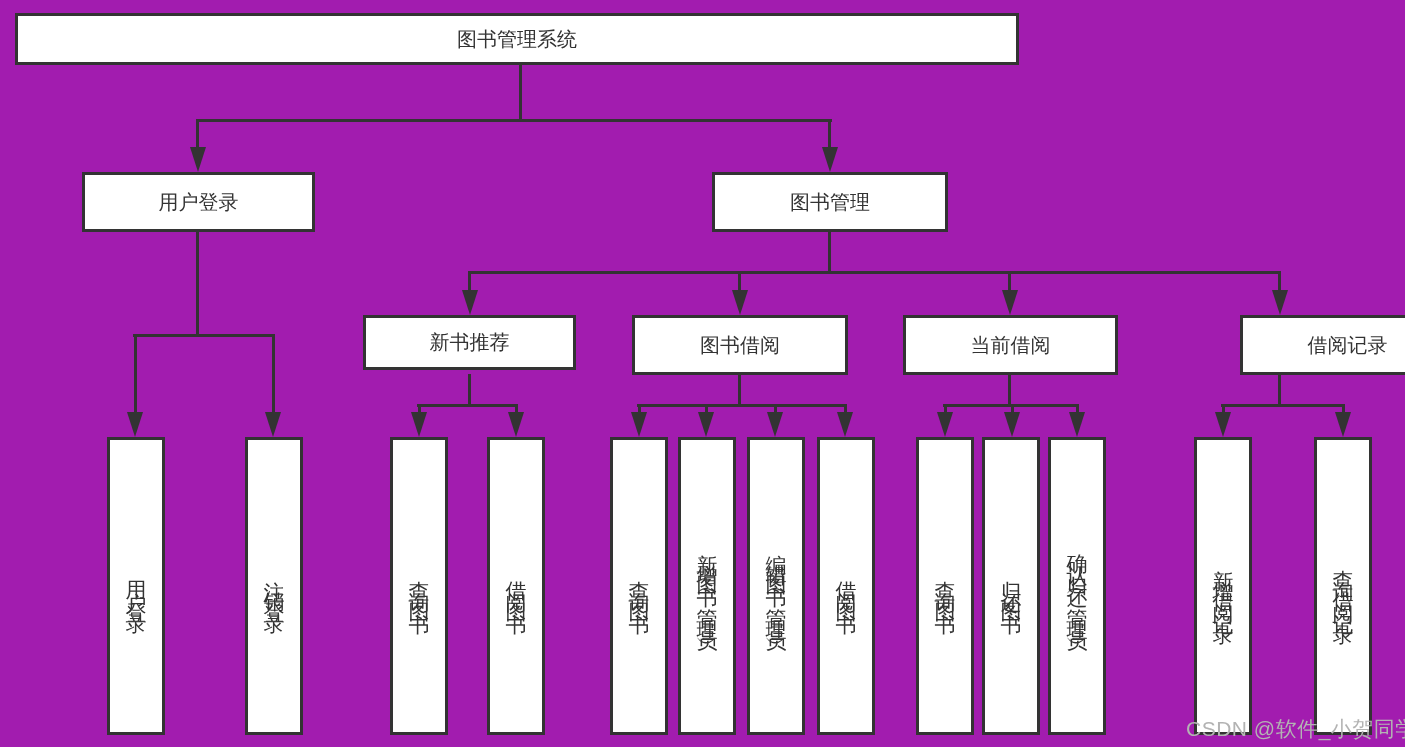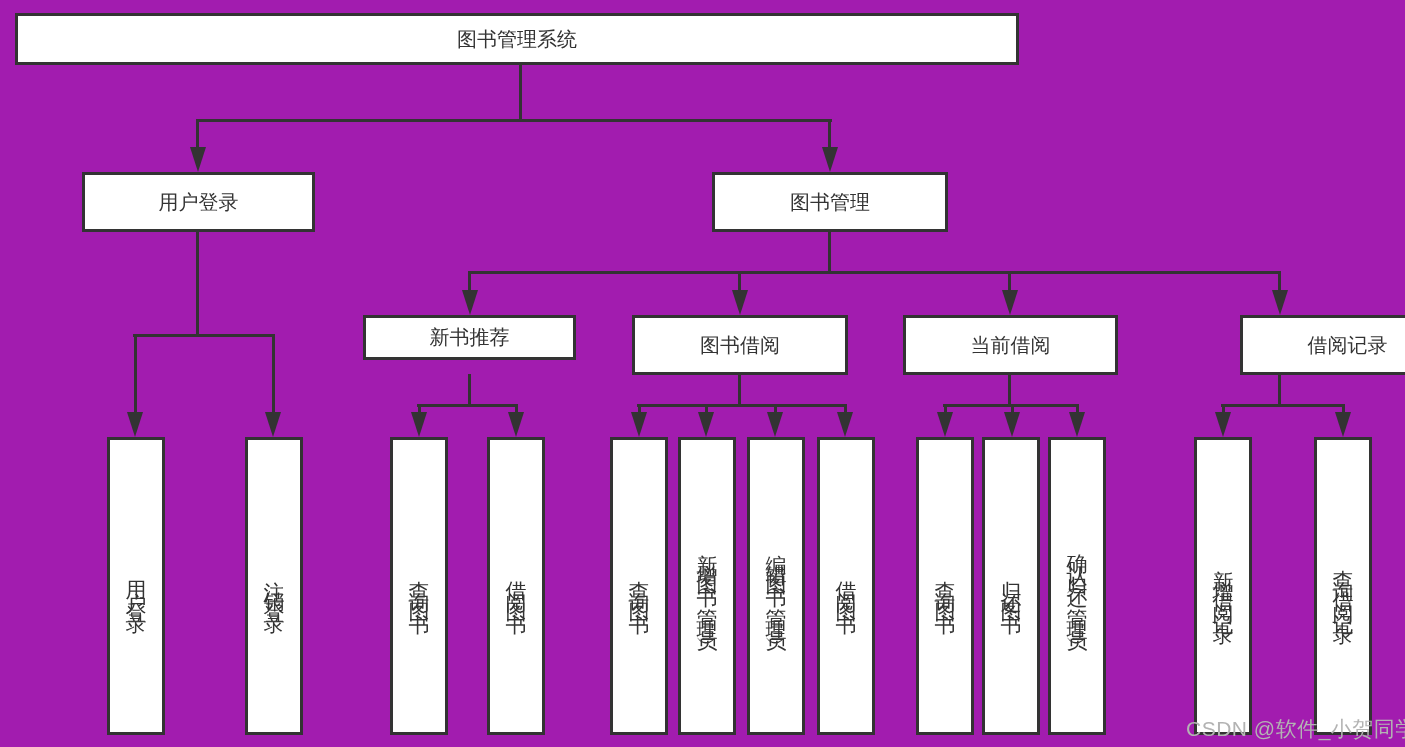--- a/index.html
+++ b/index.html
@@ -9,21 +9,21 @@
     overflow:hidden;
   }
   .node {
     position:absolute; border:3px solid #333333; background:#ffffff;
     box-sizing:border-box; display:flex; align-items:center; justify-content:center;
     font-size:20px; color:#333333; z-index:2;
   }
   .box-root { left:15px;  top:13px;  width:1004px; height:52px; }
   .p-user   { left:82px;  top:172px; width:233px; height:60px; }
   .p-mgmt   { left:712px; top:172px; width:236px; height:60px; }
-  .p-new    { left:363px; top:315px; width:213px; height:45px; }
+  .p-new    { left:363px; top:315px; width:213px; height:55px; }
   .p-bor    { left:632px; top:315px; width:216px; height:60px; }
   .p-cur    { left:903px; top:315px; width:215px; height:60px; }
   .p-rec    { left:1240px;top:315px; width:215px; height:60px; }
   .leaf {
     top:437px; width:58px; height:298px;
     writing-mode:vertical-rl; text-orientation:mixed;
     font-size:21px; letter-spacing:11px; line-height:50px;
     display:flex; align-items:center; justify-content:center; text-align:center;
   }
   .line { position:absolute; background:#333333; z-index:1; }

